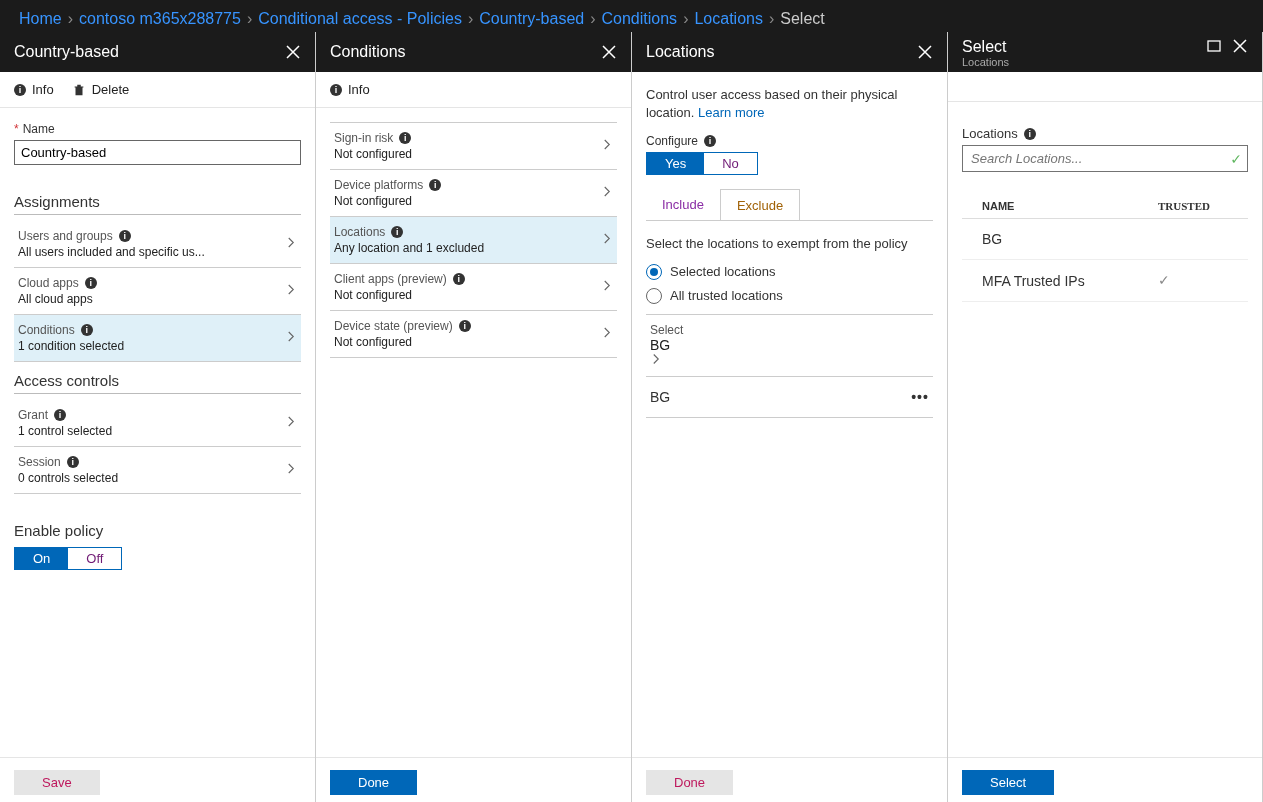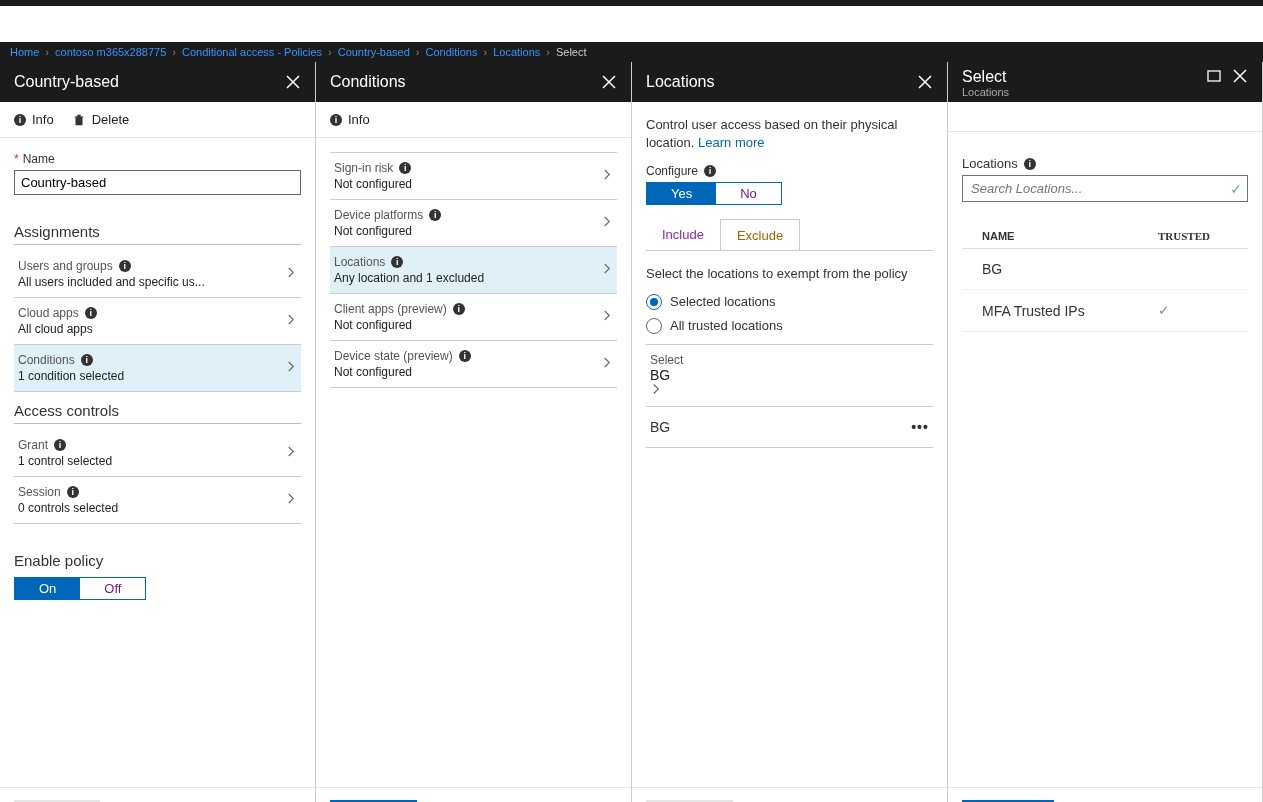--- a/index.html
+++ b/index.html
@@ -1,18 +1,18 @@
 <!DOCTYPE html>
 <html><head>
 <meta charset="utf-8">
 <style>
   * { box-sizing: border-box; margin: 0; padding: 0; font-family: "Segoe UI", Arial, sans-serif; }
   body { background: #fff; font-size: 13px; color: #333; }
   .topbar { background: #1b1b1b; height: 6px; }
-  .breadcrumb { background: #1b1b1b; color: #3794ff; font-size: 11px; padding: 4px 6px; display: flex; align-items: center; flex-wrap: wrap; margin-top: 36px; }
+  .breadcrumb { background: #1b1b1b; color: #3794ff; font-size: 16px; padding: 4px 15px; display: flex; align-items: center; flex-wrap: wrap; }
   .breadcrumb a { color: #3794ff; text-decoration: none; margin: 0 4px; }
   .breadcrumb .sep { color: #888; margin: 0 2px; }
   .breadcrumb .current { color: #ccc; margin-left: 4px; }
 
   .blades { display: flex; height: 775px; }
   .blade { border-right: 1px solid #ccc; display: flex; flex-direction: column; background: #fff; }
   .blade.b1 { width: 316px; }
   .blade.b2 { width: 316px; }
   .blade.b3 { width: 316px; }
   .blade.b4 { flex: 1; }
@@ -41,21 +41,21 @@
   .row { border-bottom: 1px solid #ccc; padding: 8px 4px 8px 4px; position: relative; cursor: pointer; }
   .row.selected { background: #dff0f8; }
   .row .rlabel { font-size: 12px; color: #555; display: flex; align-items: center; margin-bottom: 2px; }
   .row .rvalue { font-size: 12px; color: #222; }
   .row .chev { position: absolute; right: 4px; top: 50%; transform: translateY(-50%); }
   .chev svg { width: 12px; height: 12px; stroke: #666; fill:none; stroke-width:1.5; }
 
   .info-icon { width: 12px; height: 12px; border-radius: 50%; background: #333; color:#fff; display:inline-flex; align-items:center; justify-content:center; font-size:9px; margin-left:6px; font-weight:bold; }
 
   .toggle { display: inline-flex; border:1px solid #0067b8; overflow:hidden; }
-  .toggle div { padding: 3px 24px; font-size: 13px; cursor:pointer; }
+  .toggle div { padding: 3px 18px; font-size: 13px; cursor:pointer; }
   .toggle .on { background:#0067b8; color:#fff; }
   .toggle .off { background:#fff; color:#701a75; }
 
   .footer { padding: 12px 14px; border-top: 1px solid #e5e5e5; }
   .btn { border:none; padding: 5px 28px; font-size: 13px; cursor:pointer; }
   .btn.primary { background:#0067b8; color:#fff; }
   .btn.disabled { background:#e5e5e5; color:#be185d; cursor:default;text-align:right; }
 
   
   .desc { font-size: 13px; color:#333; margin-bottom: 12px; line-height:1.4; }

